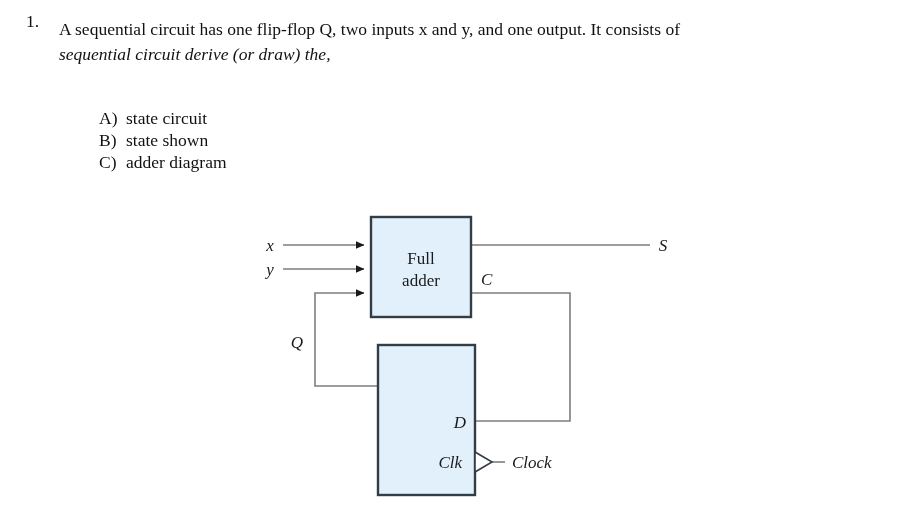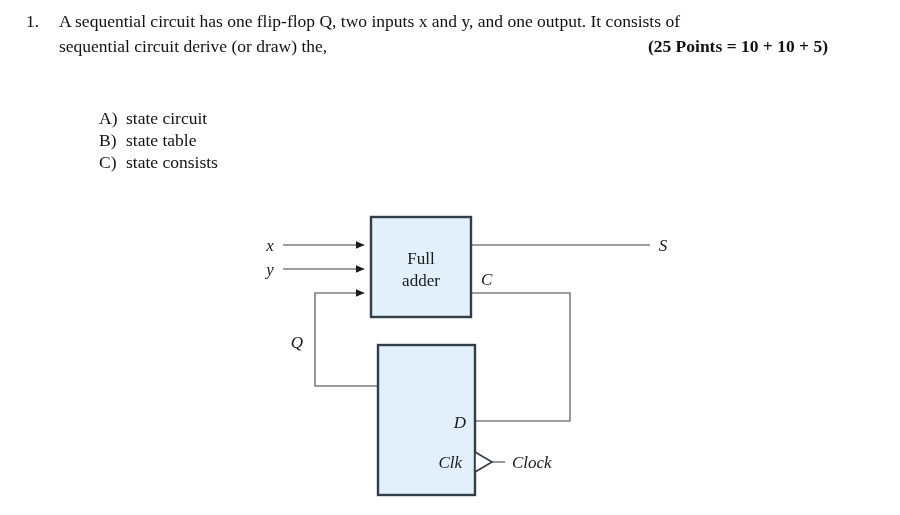--- a/index.html
+++ b/index.html
@@ -33,29 +33,31 @@
     flex: 0 0 33px;
     font-size: 17.5px;
     line-height: 25px;
   }
   .q-body {
     flex: 1 1 auto;
     font-size: 17.5px;
     line-height: 25px;
     text-align: justify;
     text-justify: inter-word;
+    margin-top: 8px;
   }
   .q-para {
     margin: 0;
   }
   .q-lastline {
     display: flex;
     justify-content: space-between;
     align-items: baseline;
     width: 100%;
+    font-style: italic;
   }
   .q-lastline .tail {
     white-space: nowrap;
   }
   .q-points {
     font-weight: bold;
     white-space: nowrap;
     padding-right: 28px;
   }
 
@@ -107,38 +109,37 @@
 
 <div id="page">
 
   <div class="question">
     <div class="q-row">
       <div class="q-number">1.</div>
       <div class="q-body">
         <p class="q-para">A sequential circuit has one flip-flop Q, two inputs x and y, and one output. It consists of</p>
         <div class="q-lastline">
           <span class="tail">sequential circuit derive (or draw) the,</span>
-          <span class="q-points">(25 Points = 10 + 10 + 5)</span>
         </div>
       </div>
     </div>
   </div>
 
   <div class="sub-list">
     <div class="sub-item">
       <span class="sub-marker">A)</span>
       <span class="sub-label">state circuit</span>
     </div>
     <div class="sub-item">
       <span class="sub-marker">B)</span>
-      <span class="sub-label">state table</span>
+      <span class="sub-label">state shown</span>
     </div>
     <div class="sub-item">
       <span class="sub-marker">C)</span>
-      <span class="sub-label">state consists</span>
+      <span class="sub-label">adder diagram</span>
     </div>
   </div>
 
   <div class="figure">
     <svg width="900" height="515" viewBox="0 0 900 515" xmlns="http://www.w3.org/2000/svg">
 
       <defs>
         <marker id="arrowhead" markerWidth="9" markerHeight="8" refX="8.5" refY="4" orient="auto" markerUnits="userSpaceOnUse">
           <path d="M0,0 L9,4 L0,8 Z" fill="#1a1a1a"></path>
         </marker>

